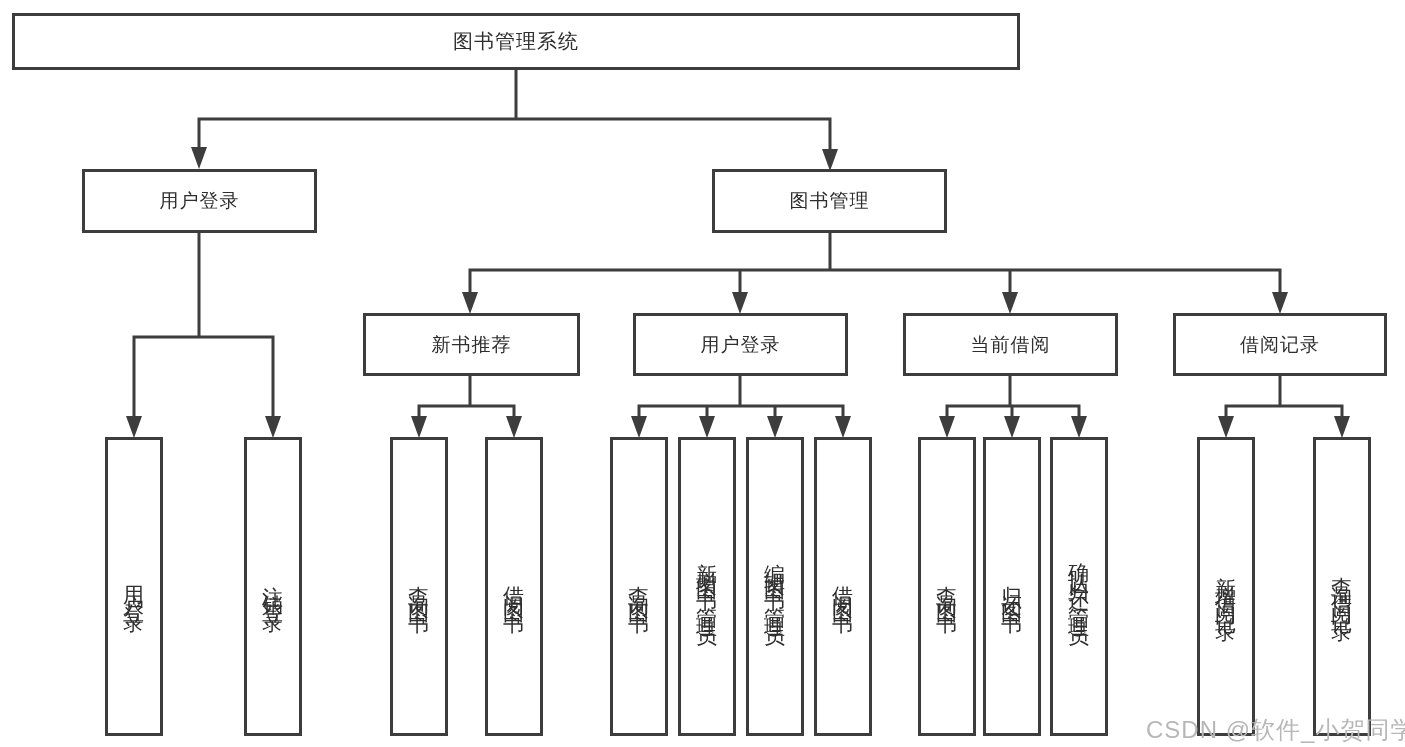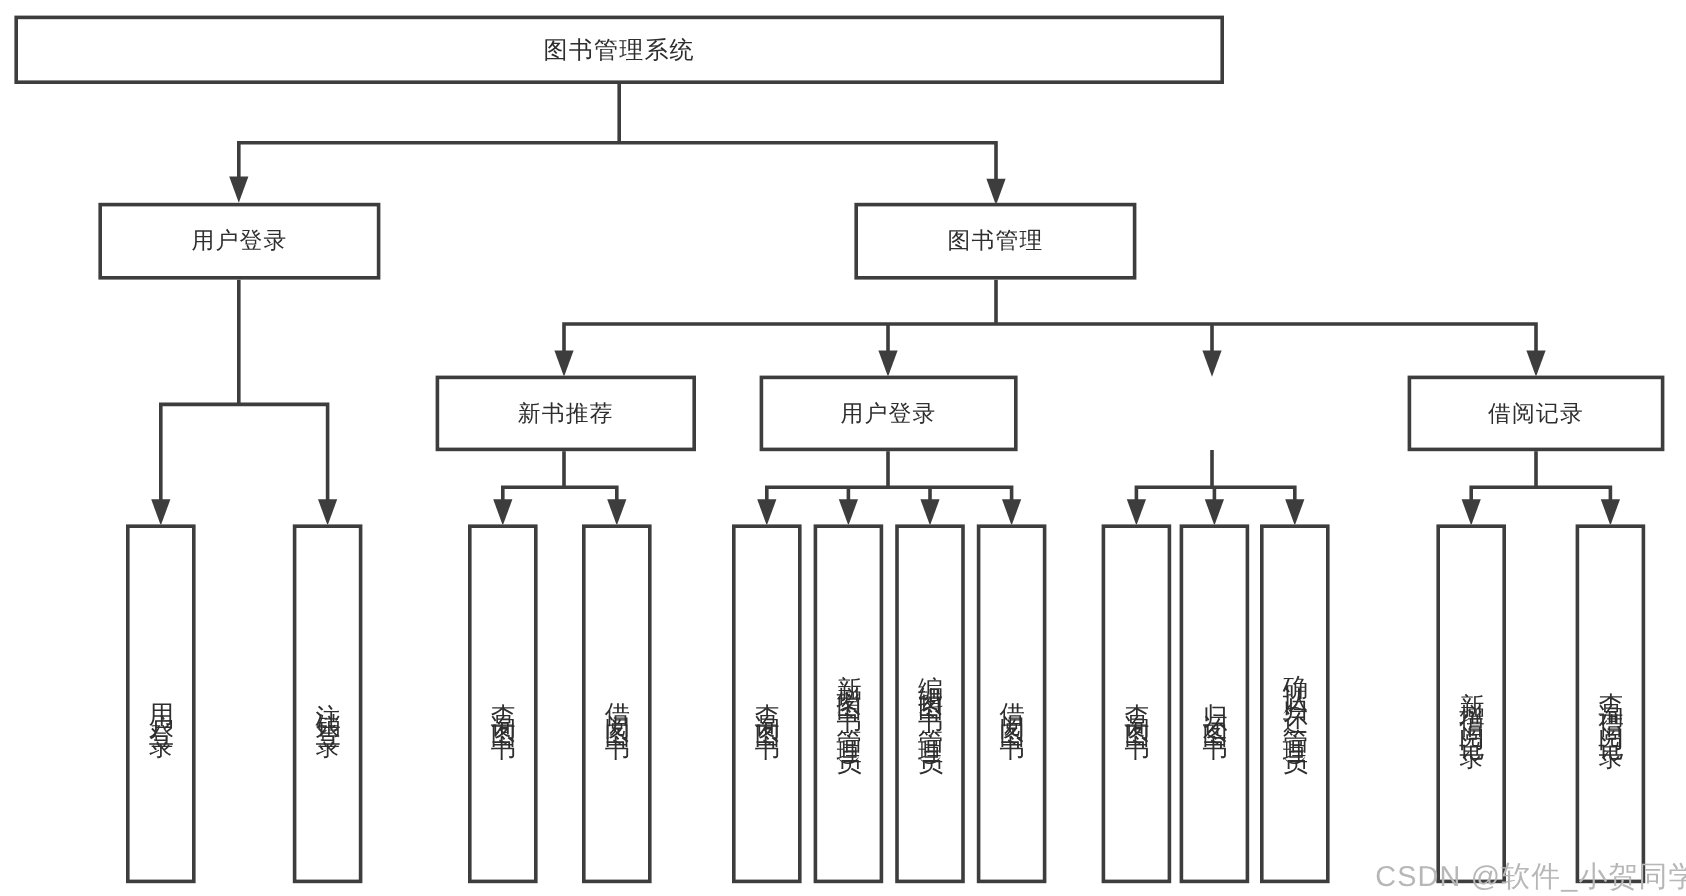--- a/index.html
+++ b/index.html
@@ -89,20 +89,23 @@
   <div class="node l3 l3a">
     <span>新书推荐</span>
   </div>
 
   <div class="node l2b">
     <span>图书管理</span>
   </div>
   <div class="node l3 l3b">
     <span>用户登录</span>
   </div>
+  <div class="node l3 l3c">
+    <span>当前借阅</span>
+  </div>
   <div class="node l3 l3d">
     <span>借阅记录</span>
   </div>
 
   <div class="leaf p1">
     <span class="vlabel">用户登录</span>
   </div>
   <div class="leaf p2">
     <span class="vlabel">注销登录</span>
   </div>

